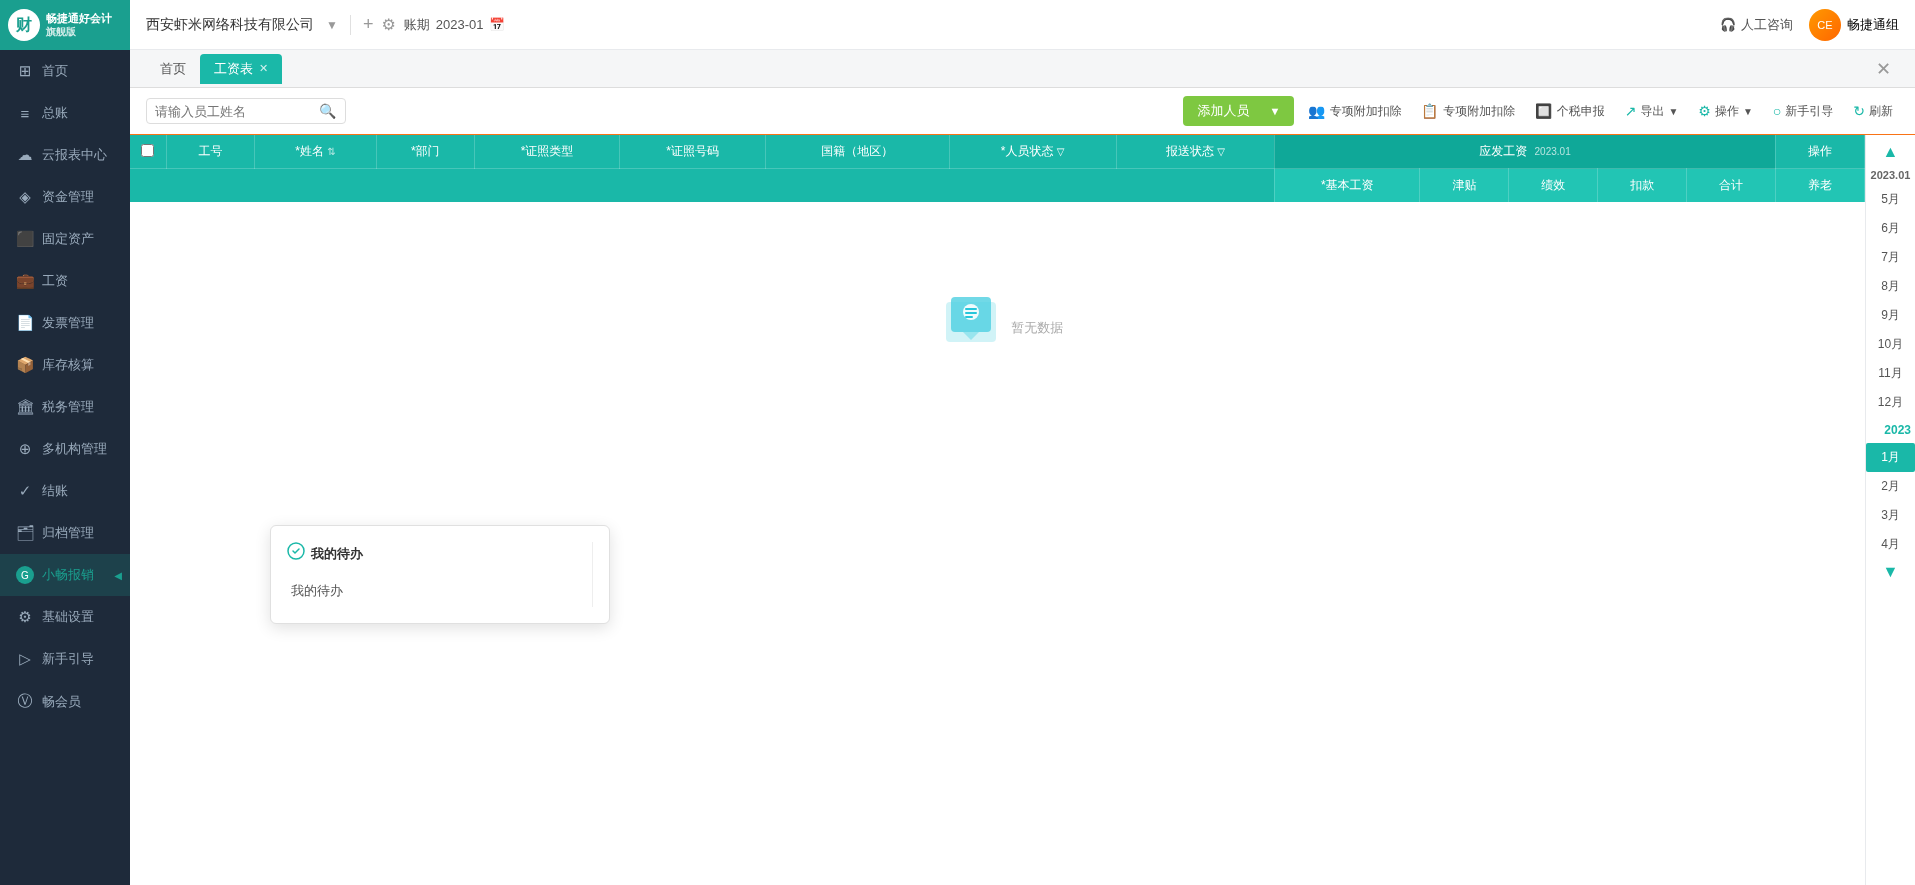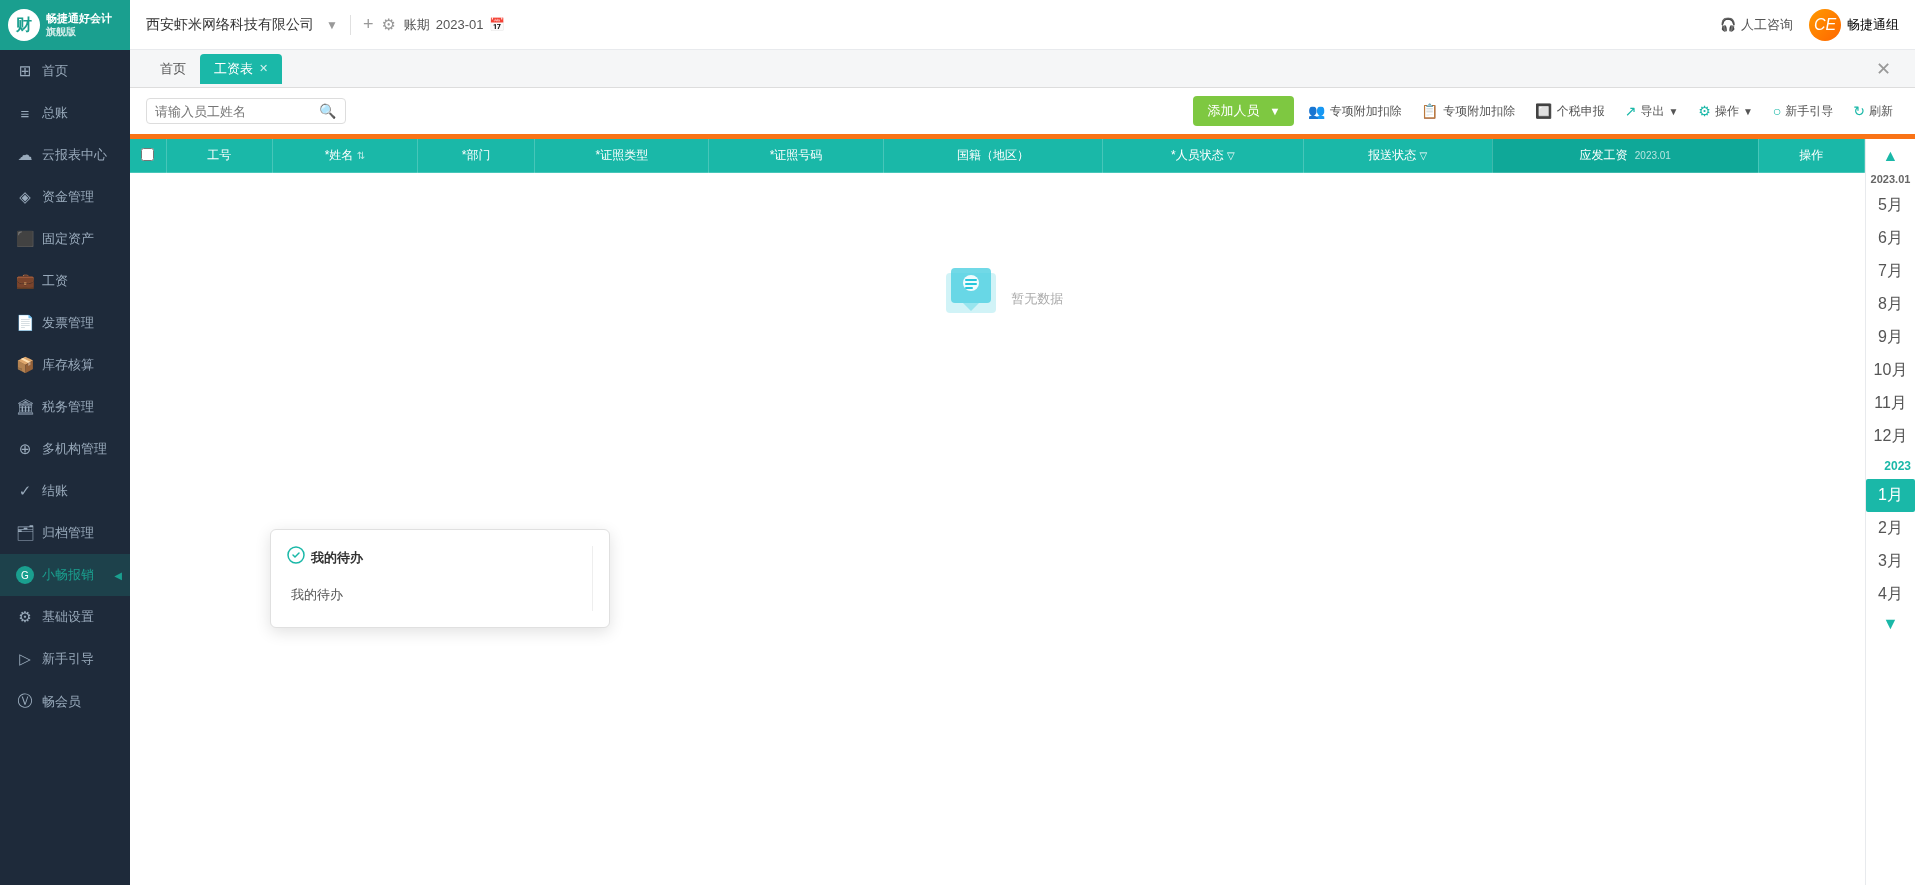--- a/index.html
+++ b/index.html
@@ -87,21 +87,21 @@
       cursor: pointer;
     }
     .company-selector .chevron { color: #999; font-size: 12px; }
     .topbar-divider { width: 1px; height: 20px; background: #e0e0e0; margin: 0 4px; }
     .topbar-add { color: #999; font-size: 18px; cursor: pointer; }
     .topbar-settings { color: #999; font-size: 16px; cursor: pointer; }
     .period-info { display: flex; align-items: center; gap: 6px; font-size: 13px; color: #555; }
     .topbar-right { margin-left: auto; display: flex; align-items: center; gap: 16px; }
     .support-btn { display: flex; align-items: center; gap: 4px; color: #555; font-size: 13px; cursor: pointer; }
     .user-info { display: flex; align-items: center; gap: 6px; cursor: pointer; }
-    .user-avatar { width: 32px; height: 32px; border-radius: 50%; background: linear-gradient(135deg, #f90, #f60); display: flex; align-items: center; justify-content: center; color: white; font-size: 16px; font-style: italic; }
+    .user-avatar { width: 32px; height: 32px; border-radius: 50%; background: linear-gradient(135deg, #f90, #f60); display: flex; align-items: center; justify-content: center; color: white; font-size: 11px; }
 
     
     .tabbar {
       background: #f5f6f7;
       border-bottom: 1px solid #ddd;
       display: flex;
       align-items: center;
       padding: 0 16px;
       height: 38px;
       gap: 4px;
@@ -130,21 +130,21 @@
       font-size: 18px;
     }
 
     
     .toolbar {
       background: white;
       padding: 8px 16px;
       display: flex;
       align-items: center;
       gap: 8px;
-      border-bottom: 5px solid #f97316;
+      border-bottom: 1px solid #f97316;
     }
     .search-box {
       display: flex;
       align-items: center;
       border: 1px solid #ddd;
       border-radius: 4px;
       padding: 4px 8px;
       gap: 4px;
       width: 200px;
     }
@@ -161,21 +161,21 @@
     .btn-add-person {
       background: #7ec841;
       color: white;
       border: none;
       border-radius: 4px;
       padding: 6px 14px;
       cursor: pointer;
       font-size: 13px;
       display: flex;
       align-items: center;
-      gap: 10px;
+      gap: 20px;
     }
     .btn-add-person .dropdown-arrow { font-size: 11px; }
     .toolbar-action {
       display: flex;
       align-items: center;
       gap: 4px;
       color: #555;
       font-size: 12px;
       cursor: pointer;
       padding: 4px 6px;
@@ -251,21 +251,21 @@
       color: #666;
       padding: 4px 0;
       text-align: center;
       font-weight: bold;
     }
     .month-item {
       width: 100%;
       text-align: center;
       padding: 6px 4px;
       cursor: pointer;
-      font-size: 16px;
+      font-size: 12px;
       color: #555;
     }
     .month-item.active {
       background: #1ab8a8;
       color: white;
       border-radius: 2px;
     }
     .month-item.year-label {
       color: #1ab8a8;
       font-weight: bold;
@@ -509,20 +509,29 @@
             <th>
               <span>报送状态</span>
               <span class="filter-icon">▽</span>
             </th>
             <th colspan="5" class="yingfa-group">
               <span>应发工资</span>
               <span style="font-size:10px;margin-left:4px;color:rgba(255,255,255,0.7);">2023.01</span>
             </th>
             <th><span>操作</span></th>
           </tr>
+          <tr style="background:#22c5b4;">
+            <th colspan="9" style="background:#1ab8a8;border-right:1px solid rgba(255,255,255,0.2);"></th>
+            <th><span>*基本工资</span></th>
+            <th><span>津贴</span></th>
+            <th><span>绩效</span></th>
+            <th><span>扣款</span></th>
+            <th><span>合计</span></th>
+            <th><span>养老</span></th>
+          </tr>
         </thead>
         <tbody>
           <tr>
             <td colspan="15">
               <div class="empty-state">
                 <svg class="empty-icon" viewBox="0 0 80 80" xmlns="http://www.w3.org/2000/svg">
                   <rect x="15" y="20" width="50" height="40" rx="4" fill="#b2ebf2" opacity="0.6"></rect>
                   <rect x="20" y="15" width="40" height="35" rx="4" fill="#4dd0e1" opacity="0.8"></rect>
                   <circle cx="40" cy="30" r="8" fill="white" opacity="0.9"></circle>
                   <rect x="34" y="26" width="12" height="2" rx="1" fill="#26c6da"></rect>

